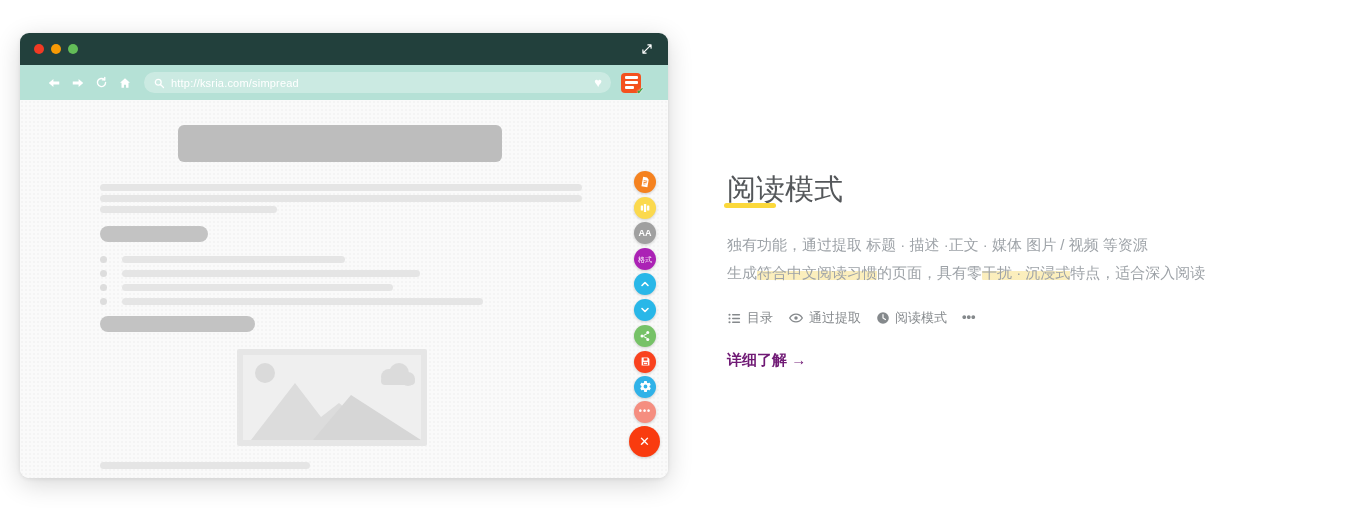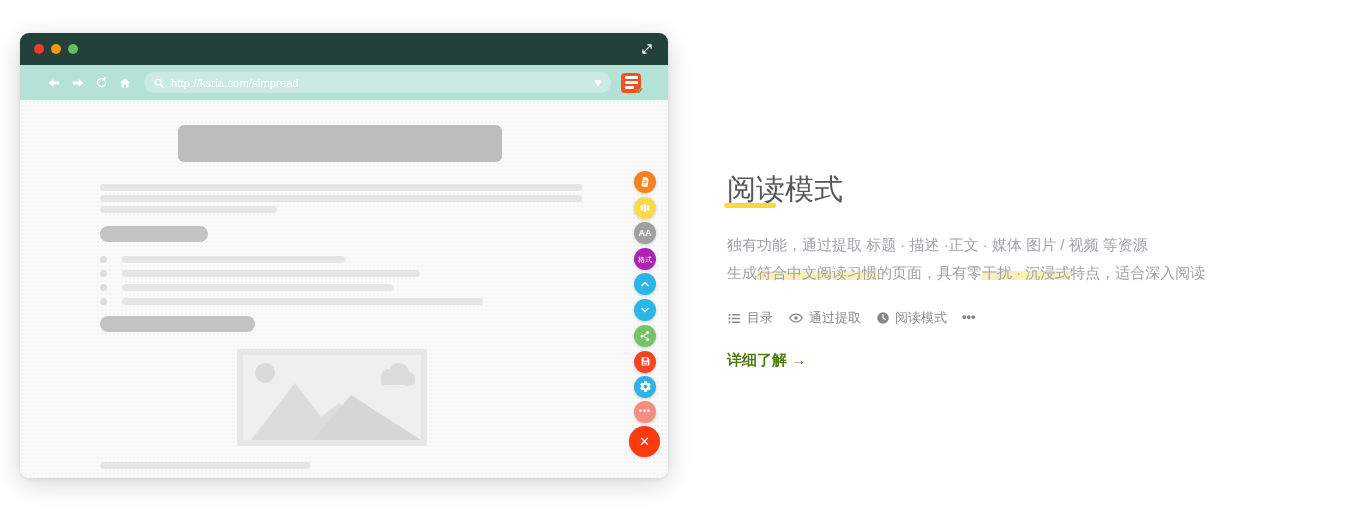--- a/index.html
+++ b/index.html
@@ -273,14 +273,14 @@
             <path d="M12 6.2v5.8l4.2 2.6" stroke="#fff" stroke-width="2" fill="none" stroke-linecap="round"></path>
           </svg>
         </span>
         <span data-name="subfeature-label">阅读模式</span>
       </span>
       <span class="subfeature" data-name="subfeature-•••">
         <span data-name="subfeature-label" style="font-weight: bold;">•••</span>
       </span>
     </div>
 
-  <div class="panel-link" data-name="learn-more-link" style="color: #4d7c0f;">详细了解 →</div>
+  <div class="panel-link" data-name="learn-more-link" style="color: #701a75;">详细了解 →</div>
 </div>
 
 </body></html>

